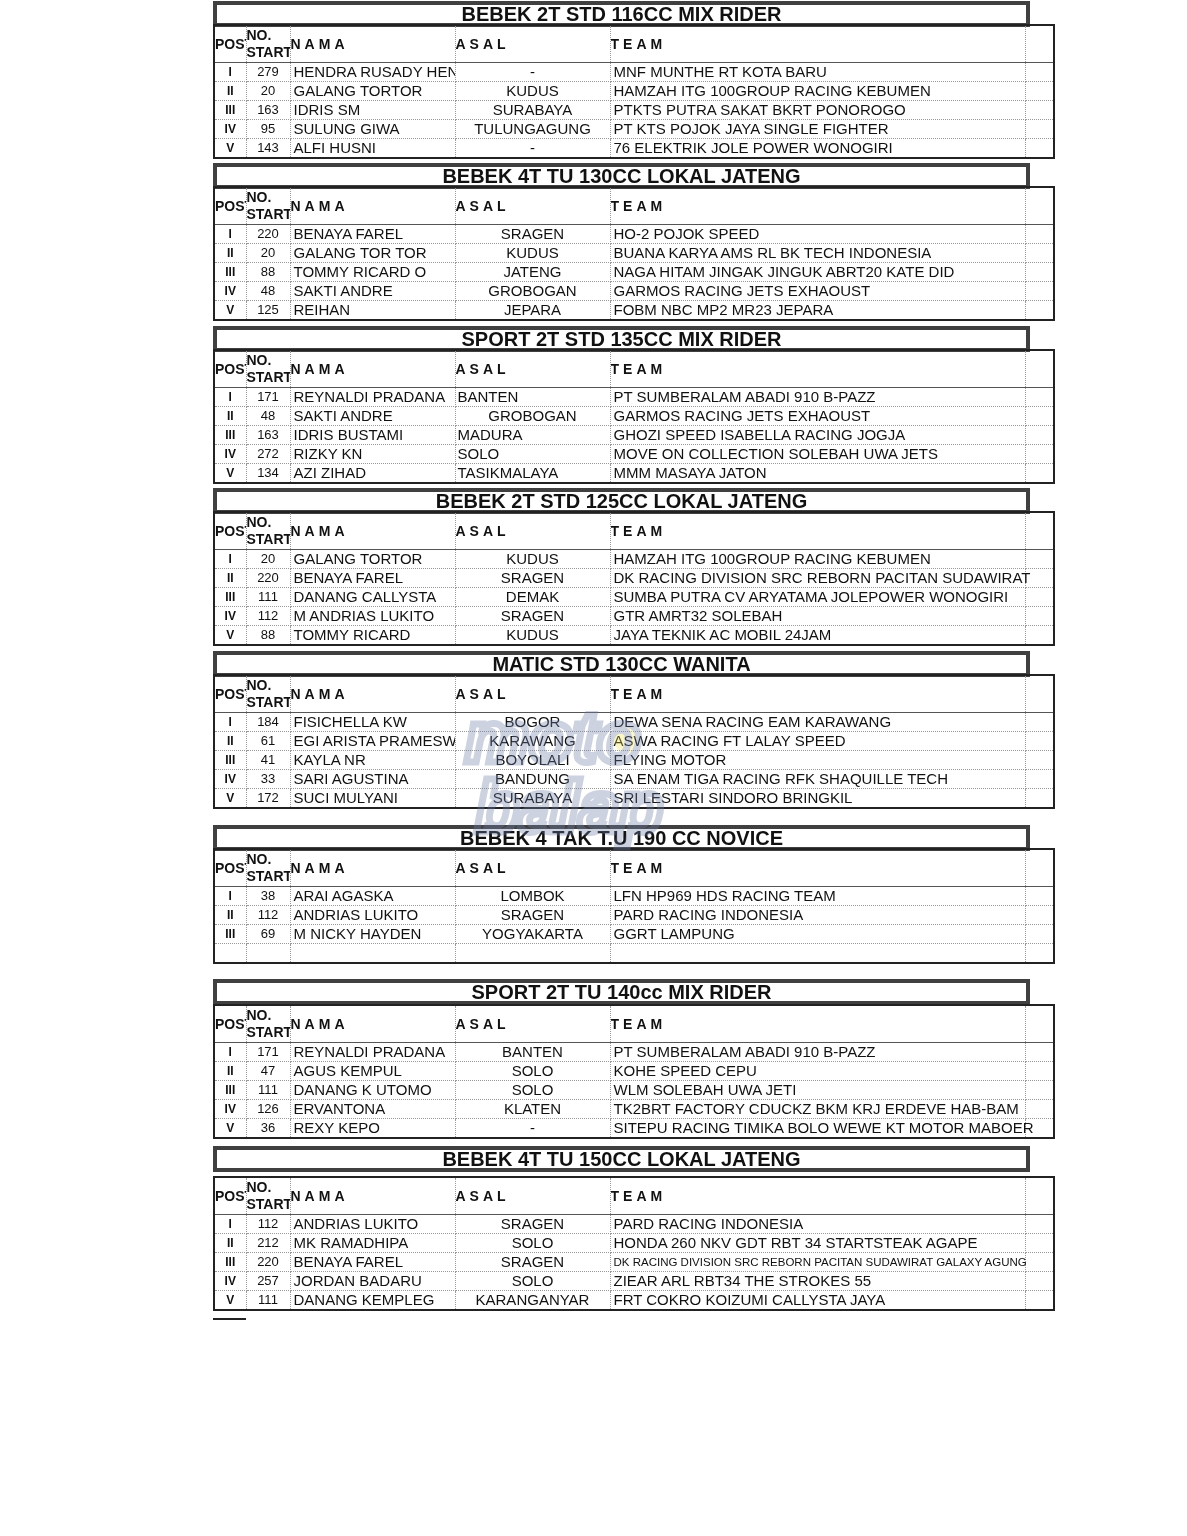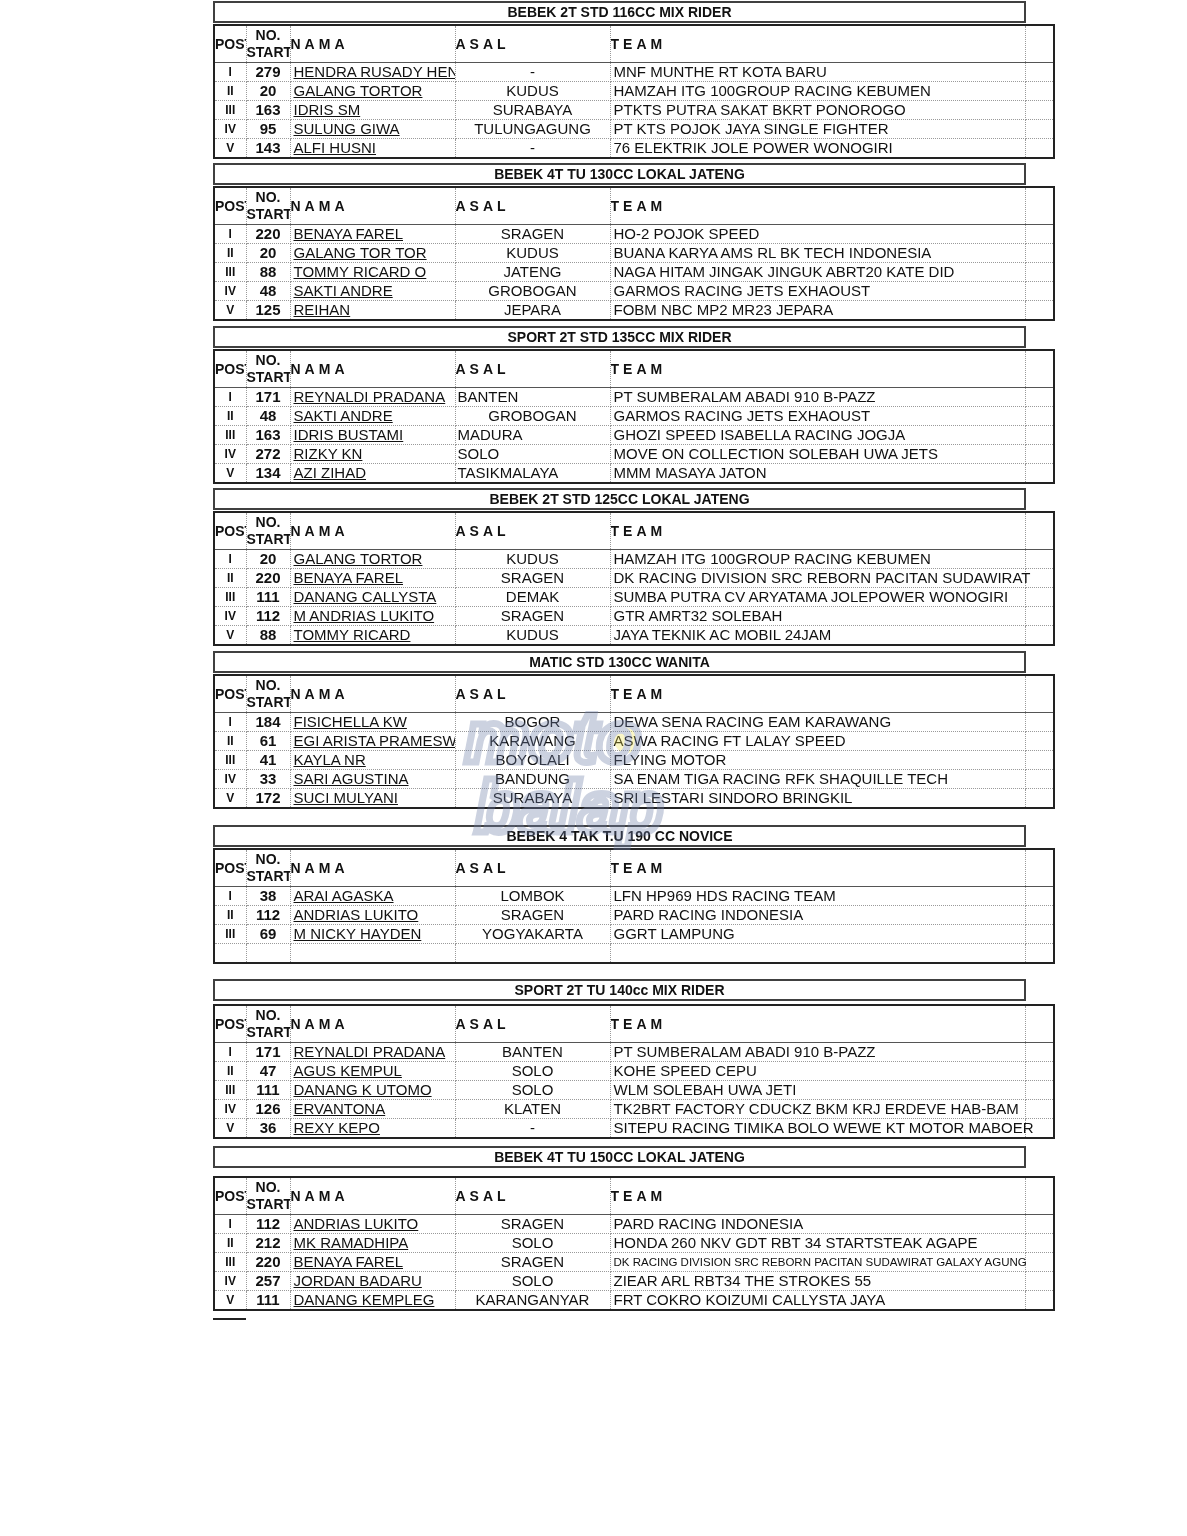--- a/index.html
+++ b/index.html
@@ -1,33 +1,33 @@
 <!DOCTYPE html>
 <html><head>
 <meta charset="utf-8">
 <style>
   html, body { margin:0; padding:0; background:#ffffff; }
   body { width:1187px; height:1536px; position:relative; overflow:hidden;
          font-family:"Liberation Sans", sans-serif; color:#111; }
   #doc { position:absolute; left:0; top:0; width:1187px; }
   .section { position:absolute; left:213px; width:843px; }
   .title-box { position:absolute; left:0; top:0; width:809px; height:18px;
-               border:2px solid #404040; box-sizing:content-box;
-               font-weight:bold; font-size:14px; line-height:18px; text-align:center; }
+               border:4px solid #404040; box-sizing:content-box;
+               font-weight:bold; font-size:20px; line-height:18px; text-align:center; }
   .tbl { position:absolute; left:0; width:840px; border:2px solid #222; border-collapse:collapse;
          table-layout:fixed; }
   .tbl td, .tbl th { border:1px dotted #9a9a9a; padding:0; overflow:hidden; white-space:nowrap;
                      font-size:15px; height:18px; line-height:18px; }
   .tbl th { font-weight:bold; height:36px; border-bottom:1px solid #555; }
   .tbl th.pos { font-size:14px; text-align:left; letter-spacing:0; }
-  .tbl th.no { font-size:14px; line-height:17px; text-align:center; }
+  .tbl th.no { font-size:14px; line-height:17px; text-align:left; }
   .tbl th.spaced { font-size:14px; letter-spacing:4px; text-align:left; }
   .tbl td.pos { font-weight:bold; font-size:12px; text-align:center; }
-  .tbl td.no { font-weight:bold; font-size:15px; text-align:center; }
-  .tbl td.nama { padding-left:3px;text-decoration:underline; }
+  .tbl td.no { font-weight:normal; font-size:13px; text-align:center; }
+  .tbl td.nama { padding-left:3px; }
   .tbl td.asal { text-align:center; }
   .tbl td.asal.left { text-align:left; padding-left:2px; }
   .tbl td.team { padding-left:3px; overflow:visible; }
   .tbl td.team.small { font-size:11.5px;margin-top:23px; }
   .tbl td.blank { }
   .col-pos { width:32px; } .col-no { width:44px; } .col-nama { width:165px; }
   .col-asal { width:155px; } .col-team { width:415px; } .col-blank { width:29px; }
   .footer-line { position:absolute; left:213px; top:1318px; width:33px; height:0; border-top:2px solid #222; }
   .watermark { position:absolute; left:455px; top:700px; width:270px; height:150px; pointer-events:none; opacity:0.35; }
 </style>

